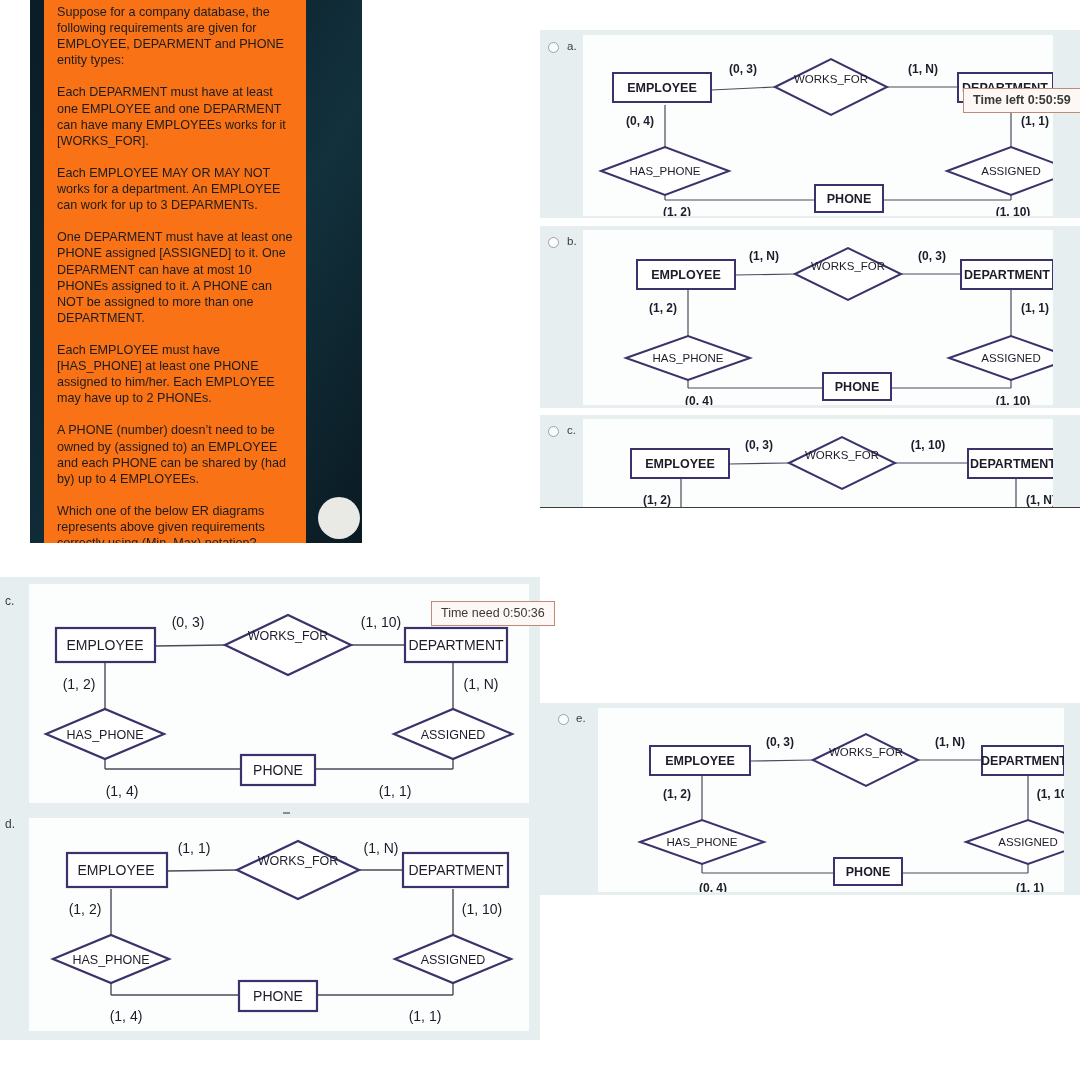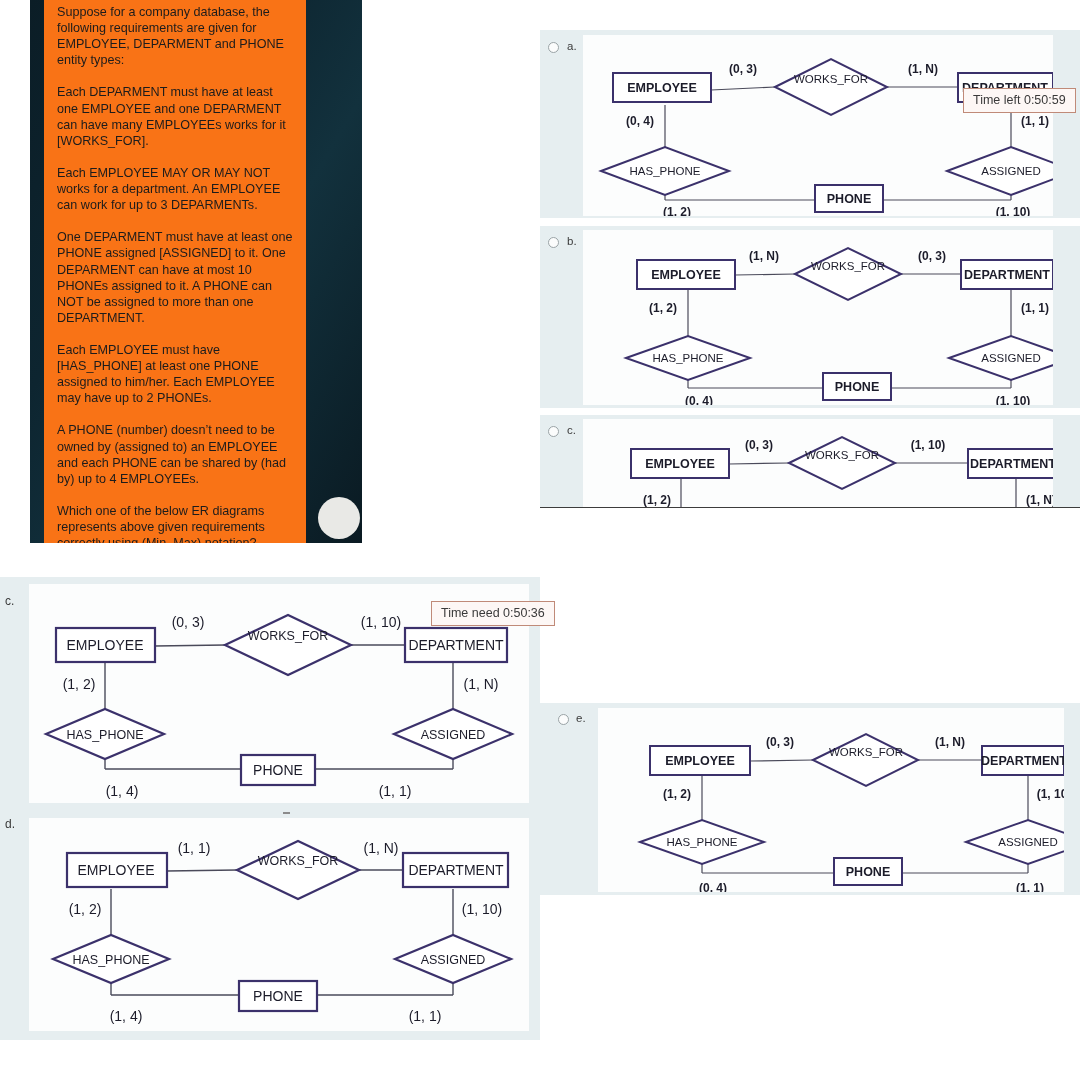--- a/index.html
+++ b/index.html
@@ -362,14 +362,14 @@
           <text x="97" y="203">(1, 4)</text>
           <text x="396" y="203">(1, 1)</text>
         </g>
       </svg>
     </div>
   </div>
 </div>
 
 <div id="stray-tick"></div>
 
-<div class="timer" id="timer-1" style="left:963px;top:88px;">Time left 0:50:59</div>
+<div class="timer" id="timer-1" style="left:963px;top:88px;font-weight:bold;">Time left 0:50:59</div>
 <div class="timer" id="timer-2" style="left:431px;top:601px;">Time need 0:50:36</div>
 
 </body></html>

